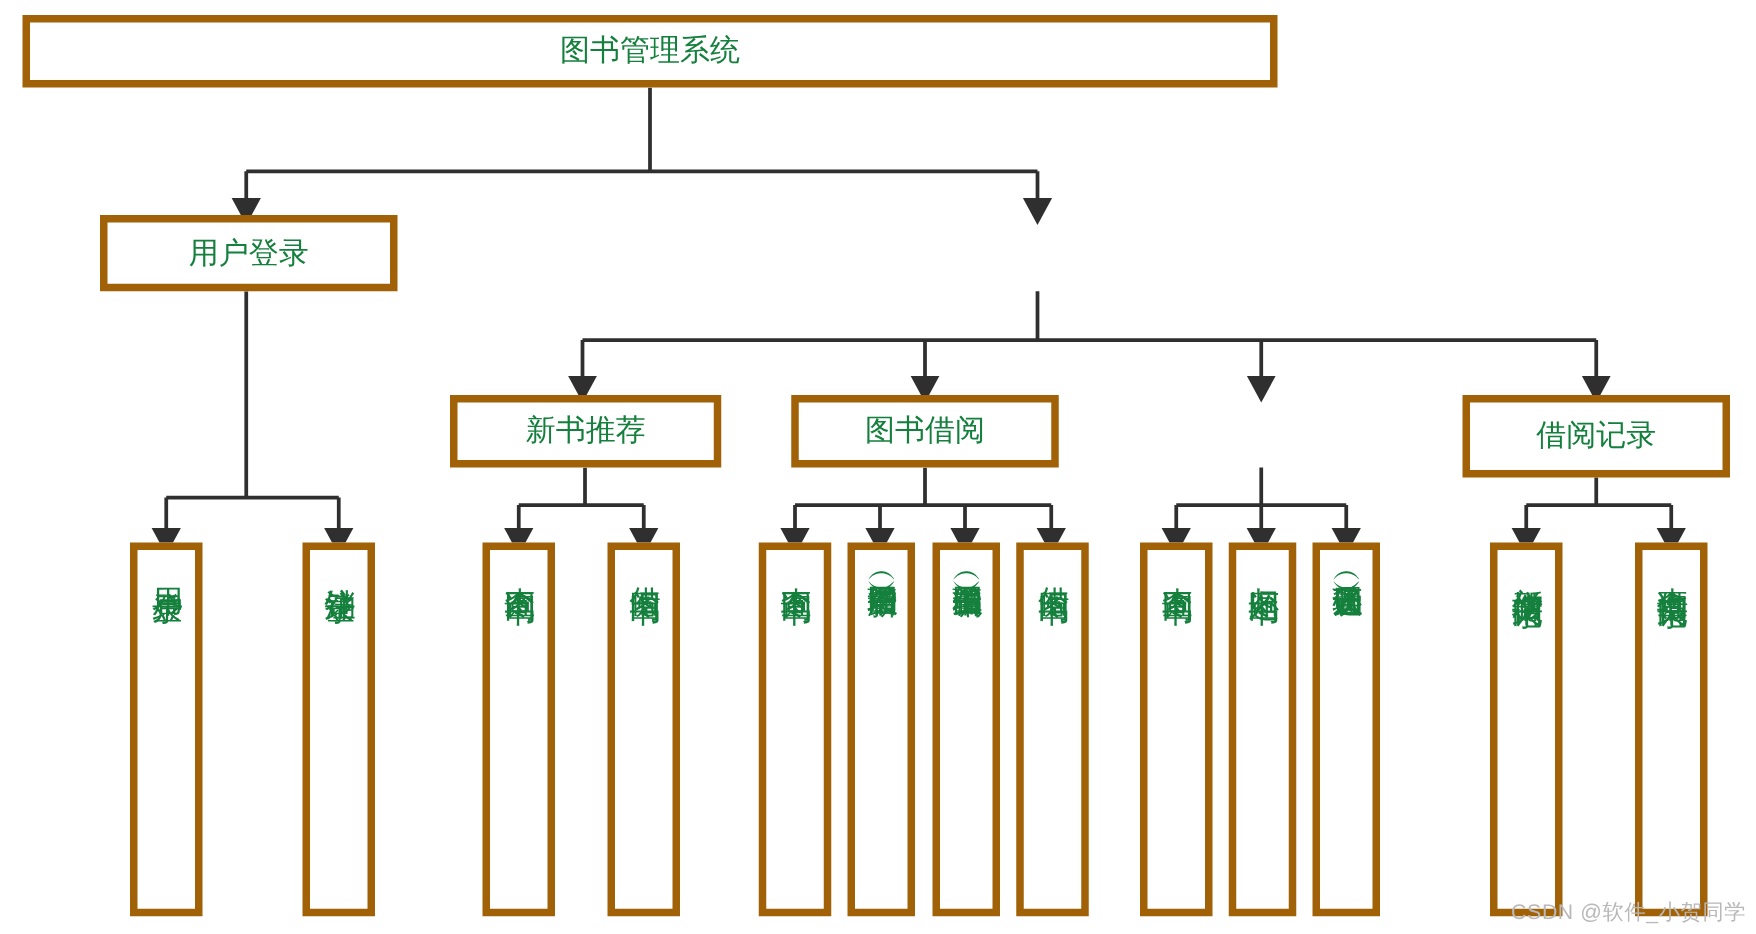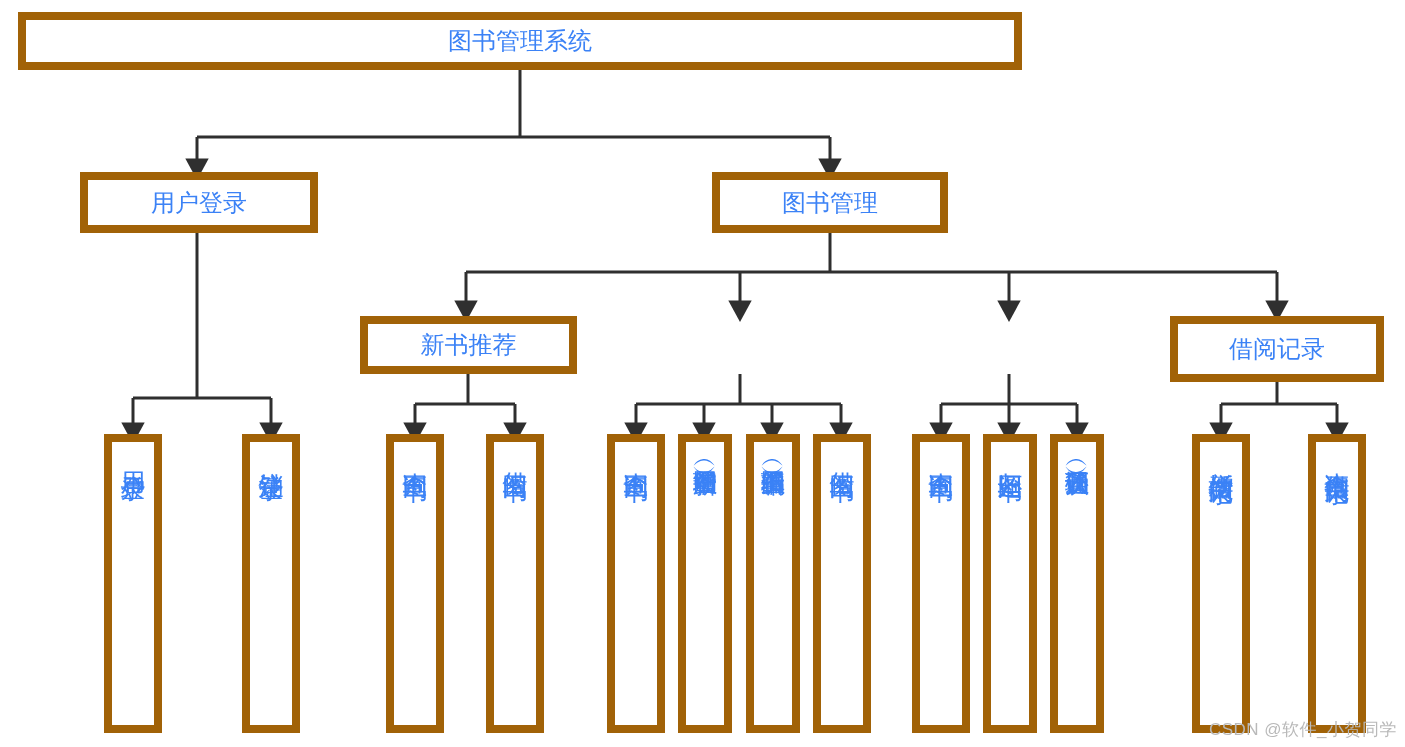--- a/index.html
+++ b/index.html
@@ -21,26 +21,26 @@
     position: absolute;
     left: 0;
     top: 0;
     width: 1405px;
     height: 747px;
     pointer-events: none;
   }
   .node {
     position: absolute;
     box-sizing: border-box;
-    border: 8px solid #a16207;
+    border: 6px solid #a16207;
     background: #ffffff;
     display: flex;
     align-items: center;
     justify-content: center;
-    color: #3b82f6;
+    color: #15803d;
     overflow: hidden;
   }
   .node .label {
     display: block;
     text-align: center;
     line-height: 1.06;
     white-space: nowrap;
   }
   
   .node.h .label {
@@ -129,26 +129,26 @@
     </g>
   </svg>
 
   <div class="node h" style="left:18px; top:12px; width:1004px; height:58px;">
     <span class="label">图书管理系统</span>
   </div>
 
   <div class="node h" style="left:80px; top:172px; width:238px; height:61px;">
     <span class="label">用户登录</span>
   </div>
-  <div class="node h" style="left:712px; top:172px; width:236px; height:61px;">
-    <span class="label">图书管理</span>
-  </div>
 
   <div class="node h" style="left:360px; top:316px; width:217px; height:58px;">
     <span class="label">新书推荐</span>
+  </div>
+  <div class="node h" style="left:633px; top:316px; width:214px; height:58px;">
+    <span class="label">图书借阅</span>
   </div>
   <div class="node h" style="left:1170px; top:316px; width:214px; height:66px;">
     <span class="label">借阅记录</span>
   </div>
 
   <div class="node v" style="left:104px; top:434px; width:58px; height:299px;">
     <span class="label">用户登录</span>
   </div>
   <div class="node v" style="left:242px; top:434px; width:58px; height:299px;">
     <span class="label">注销登录</span>

